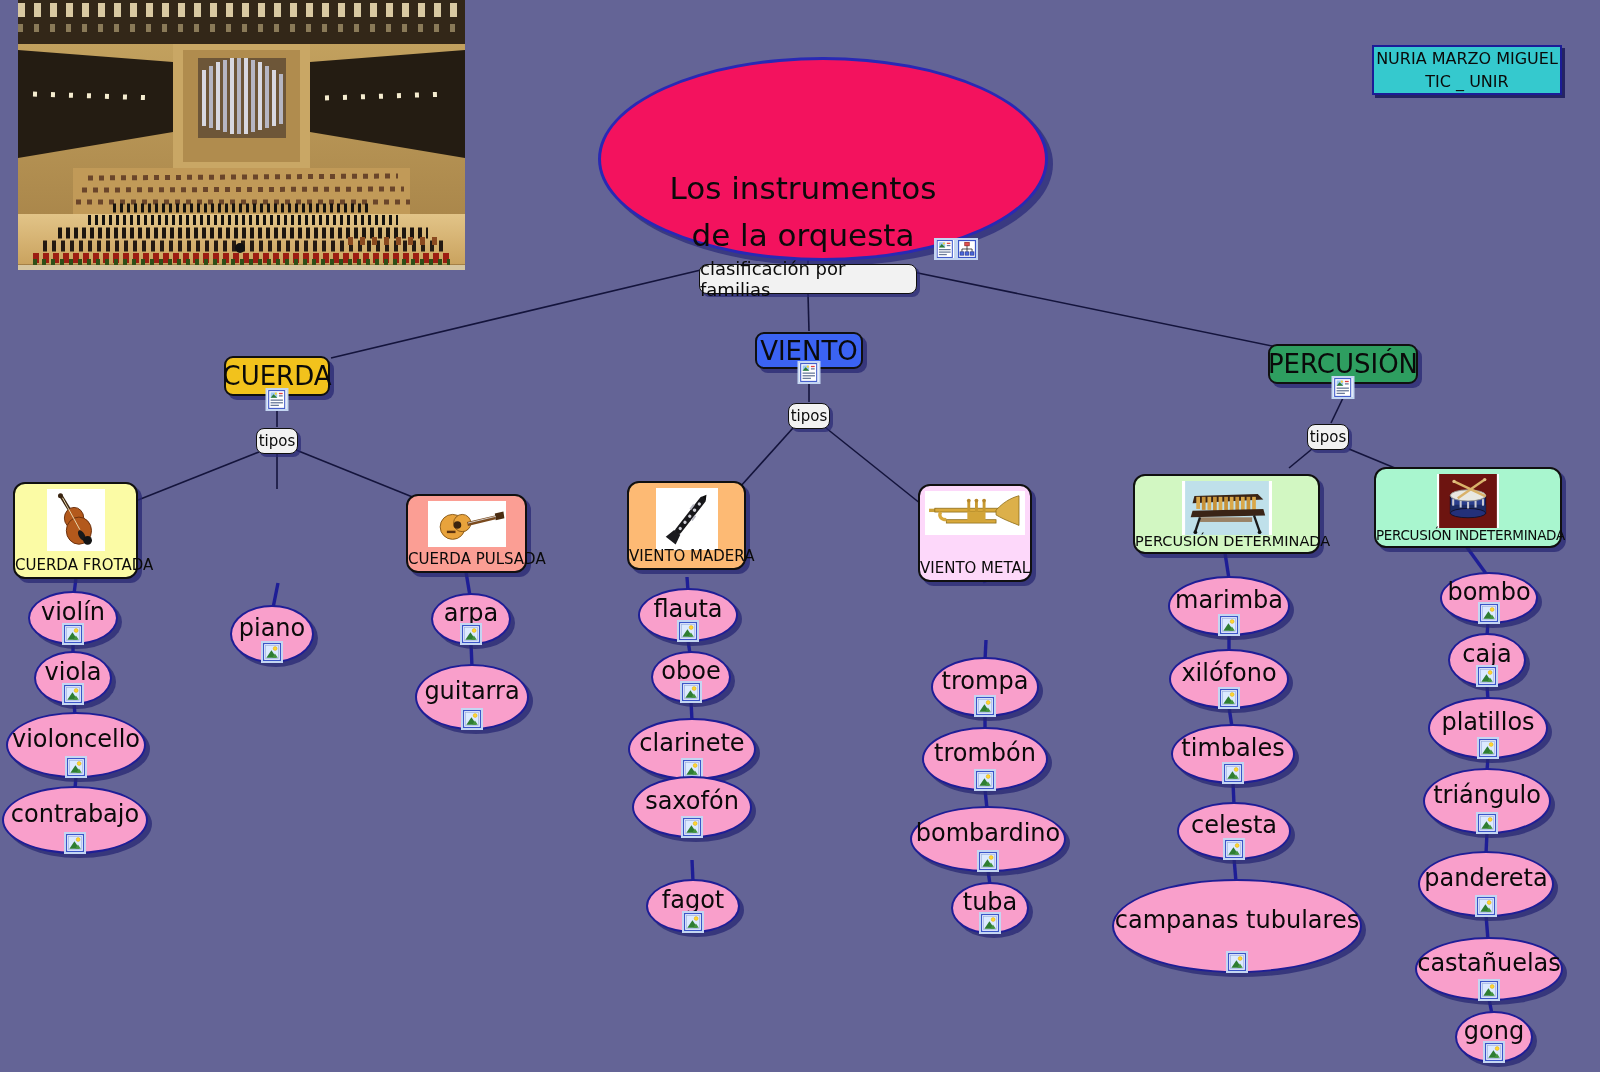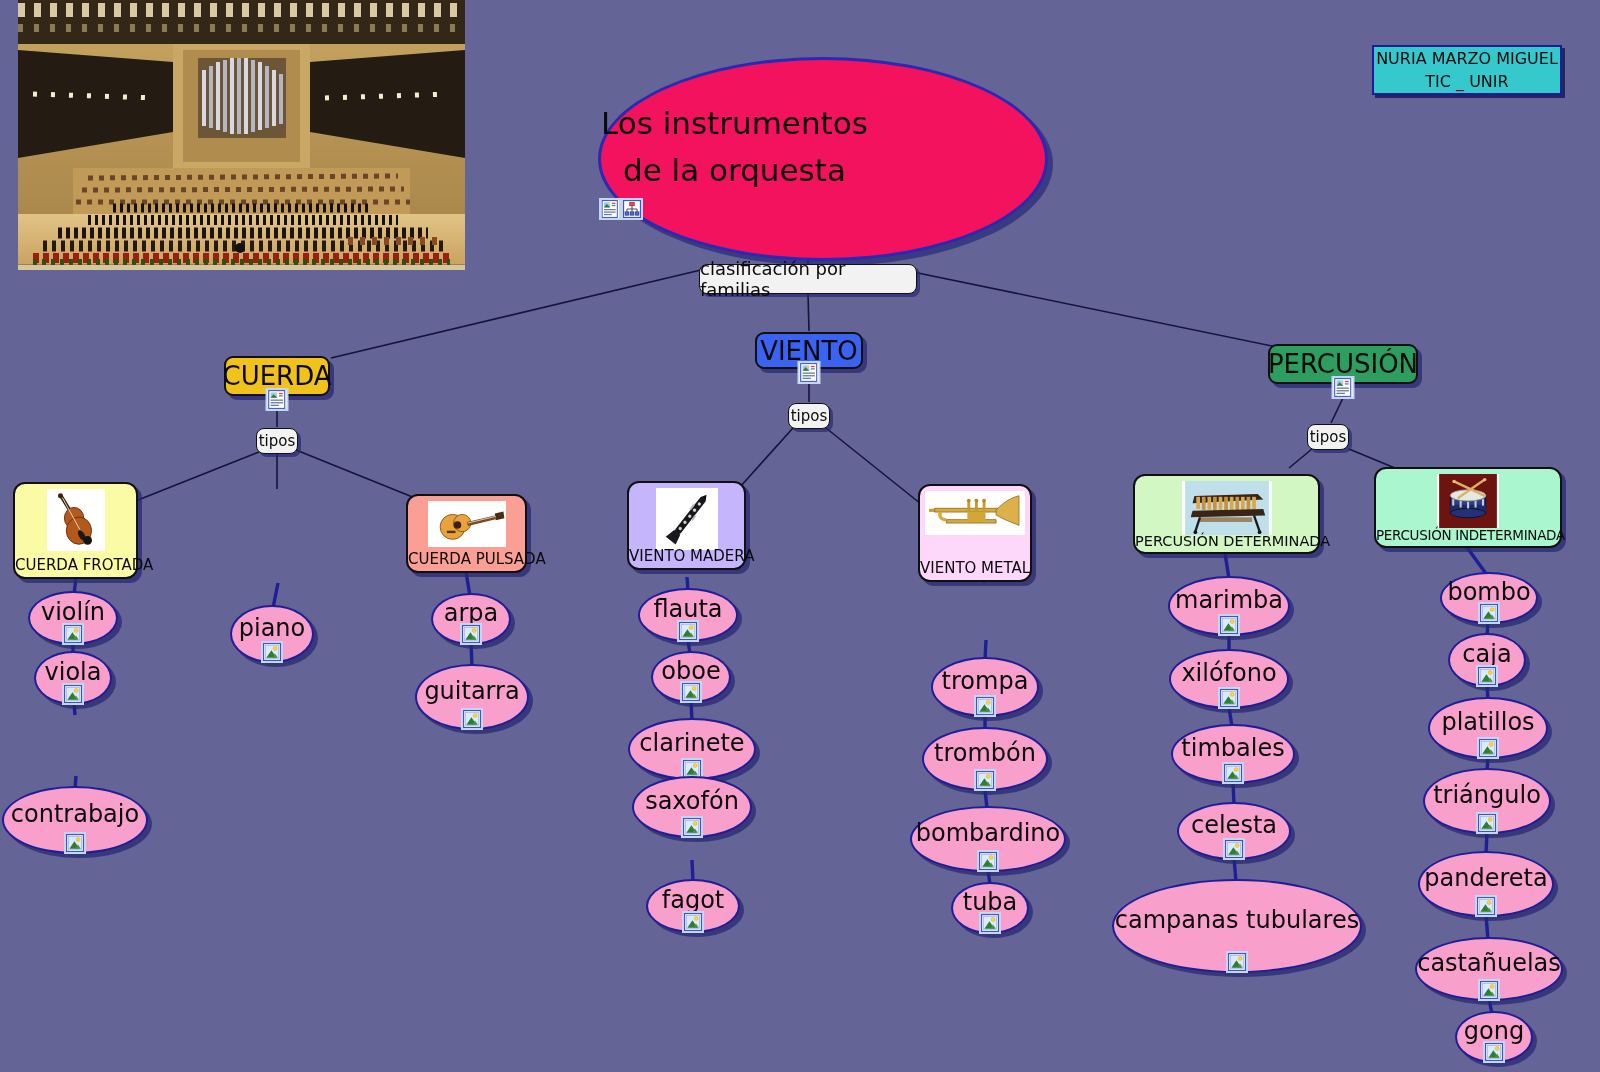--- a/index.html
+++ b/index.html
@@ -8,21 +8,21 @@
   #lines{position:absolute;left:0;top:0;width:1600px;height:1072px;pointer-events:none;}
   .tl{stroke:#14143c;stroke-width:1.6;}
   .kl{stroke:#1E1E96;stroke-width:3.4;}
   .photo{position:absolute;left:18px;top:0;width:447px;height:270px;}
   .author{position:absolute;left:1372px;top:45px;width:190px;height:50px;background:#35C9CE;
           border:2px solid #1C1C96;box-shadow:3px 3px 0 rgba(25,25,90,.85);
           display:flex;flex-direction:column;align-items:center;justify-content:center;
           font-size:16px;line-height:1.45;box-sizing:border-box;text-align:center;}
   .title-ell{position:absolute;left:598px;top:57px;width:444px;height:198px;background:#F3125E;
           border:3px solid #2929B4;border-radius:50%;box-shadow:5px 5px 0 rgba(40,40,120,.7);
-          display:flex;flex-direction:column;align-items:flex-start;justify-content:center;}
+          display:flex;flex-direction:row;align-items:flex-end;justify-content:center;}
   .title-text span{display:block;text-align:center;font-size:31px;line-height:1.5;}
   .title-icons{display:flex;gap:4px;margin-top:7px;}
   .lbox{position:absolute;background:#F2F2F2;border:1.5px solid #101010;border-radius:8px;
         box-shadow:3px 3px 0 rgba(40,40,115,.7);display:flex;align-items:center;justify-content:center;
         box-sizing:border-box;}
   .fambox{position:absolute;border:2px solid #101010;border-radius:9px;
         box-shadow:4px 4px 0 rgba(40,40,115,.75);display:flex;align-items:center;justify-content:center;
         font-size:26px;box-sizing:border-box;}
   .subbox{position:absolute;border:2px solid #101010;border-radius:12px;
         box-shadow:4px 4px 0 rgba(40,40,115,.75);display:flex;flex-direction:column;align-items:center;
@@ -251,21 +251,21 @@
       <circle cx="29" cy="25" r="4" fill="#3a2410"></circle>
       <rect x="18" y="31" width="9" height="2.5" fill="#5a3210"></rect>
       <polygon points="39,22 68,15 69,19 40,26" fill="#7a4a1e"></polygon>
       <polygon points="68,13 77,11 78,18 69,20" fill="#4a2c10"></polygon>
       <line x1="40" y1="23" x2="69" y2="16" stroke="#ddd" stroke-width="0.9"></line>
     </svg>
   </div>
   <span class="sub-label">CUERDA PULSADA</span>
 </div>
 
-<div class="subbox" style="left:627px;top:481px;width:119px;height:89px;background:#c4b5fd">
+<div class="subbox" style="left:627px;top:481px;width:119px;height:89px;background:#fdba74">
   <div class="sub-img">
     <svg viewBox="0 0 62 64" width="62" height="62">
       <rect width="62" height="64" fill="#fff"></rect>
       <g transform="rotate(38 31 32)">
         <polygon points="28.5,5 34.5,5 31.5,0 " fill="#0d0d0d"></polygon>
         <rect x="28" y="4" width="7" height="46" rx="3" fill="#17171a"></rect>
         <polygon points="25,60 38,60 35.5,49 27.5,49" fill="#1a1a1e"></polygon>
         <circle cx="31.5" cy="12" r="1.7" fill="#cfcfd6"></circle>
         <circle cx="31.5" cy="20" r="1.7" fill="#cfcfd6"></circle>
         <circle cx="31.5" cy="28" r="1.7" fill="#cfcfd6"></circle>
@@ -354,20 +354,26 @@
       <svg class="att-ic" viewBox="0 0 16 16">
         <use href="#ic-img"></use>
       </svg>
     </div>
 <div class="enode" style="left:34px;top:651px;width:78px;height:54px">
       <span class="elabel">viola</span>
       <svg class="att-ic" viewBox="0 0 16 16">
         <use href="#ic-img"></use>
       </svg>
     </div>
+<div class="enode" style="left:6px;top:712px;width:140px;height:66px">
+      <span class="elabel">violoncello</span>
+      <svg class="att-ic" viewBox="0 0 16 16">
+        <use href="#ic-img"></use>
+      </svg>
+    </div>
 <div class="enode" style="left:2px;top:786px;width:146px;height:68px">
       <span class="elabel">contrabajo</span>
       <svg class="att-ic" viewBox="0 0 16 16">
         <use href="#ic-img"></use>
       </svg>
     </div>
 
 <div class="enode" style="left:230px;top:605px;width:84px;height:58px">
       <span class="elabel">piano</span>
       <svg class="att-ic" viewBox="0 0 16 16">

